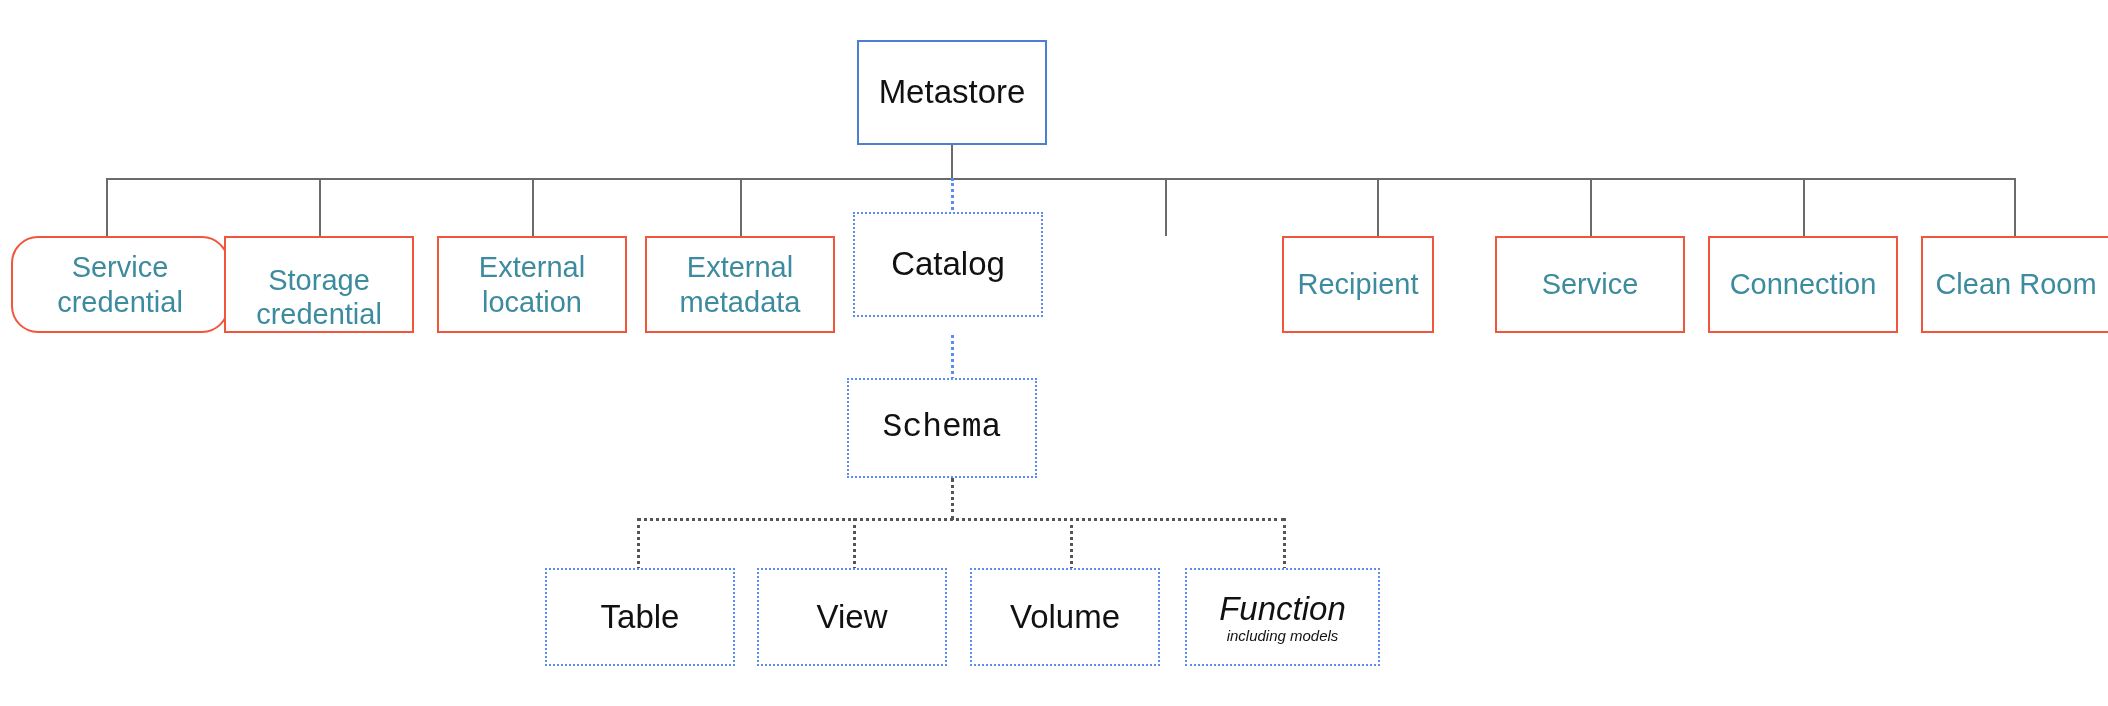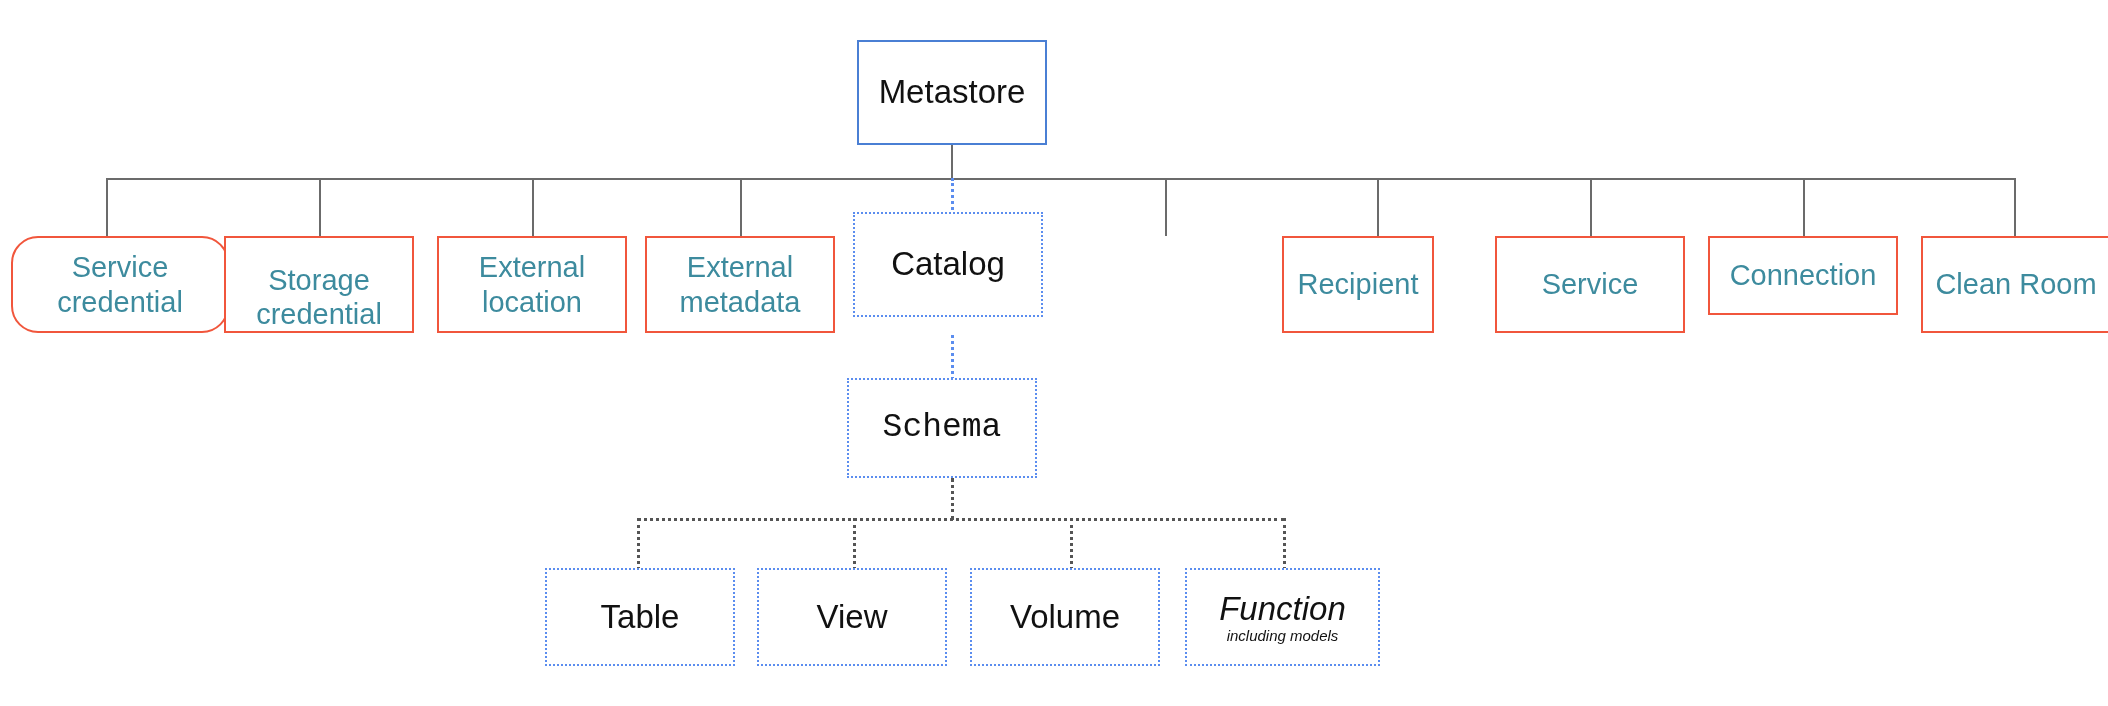--- a/index.html
+++ b/index.html
@@ -119,21 +119,21 @@
   <div class="node node--red" style="left:645px; top:236px; width:190px; height:97px;">
     <span class="label">External
 metadata</span>
   </div>
   <div class="node node--red" style="left:1282px; top:236px; width:152px; height:97px;">
     <span class="label">Recipient</span>
   </div>
   <div class="node node--red" style="left:1495px; top:236px; width:190px; height:97px;">
     <span class="label">Service</span>
   </div>
-  <div class="node node--red" style="left:1708px; top:236px; width:190px; height:79px;">
+  <div class="node node--red" style="left:1708px; top:236px; width:190px; height:97px;">
     <span class="label">Connection</span>
   </div>
   <div class="node node--red" style="left:1921px; top:236px; width:190px; height:97px;">
     <span class="label">Clean Room</span>
   </div>
 
   <div class="conn conn--v-dot-blue" style="left:951px; top:178px; height:55px;"></div>
 
   <div class="node node--dotted" style="left:853px; top:212px; width:190px; height:105px;">
     <span class="label">Catalog</span>

